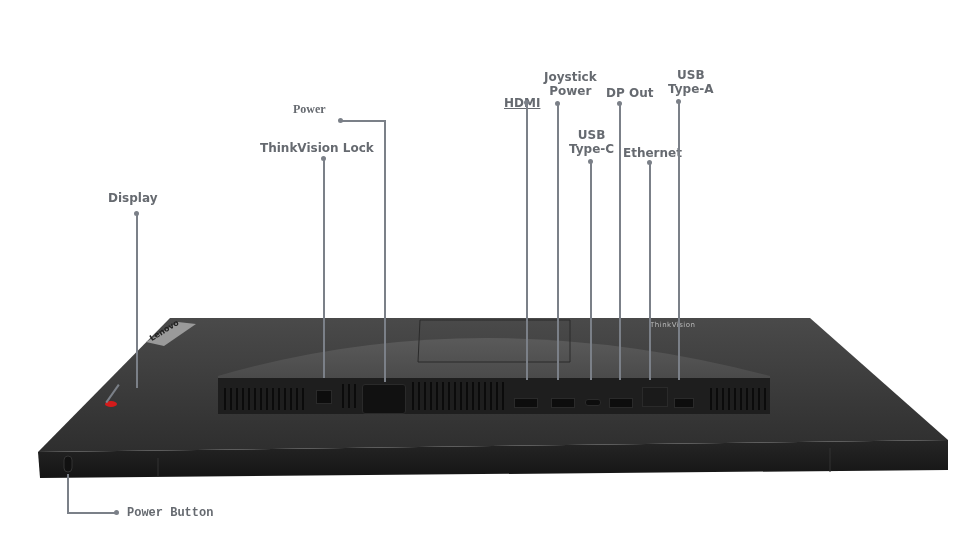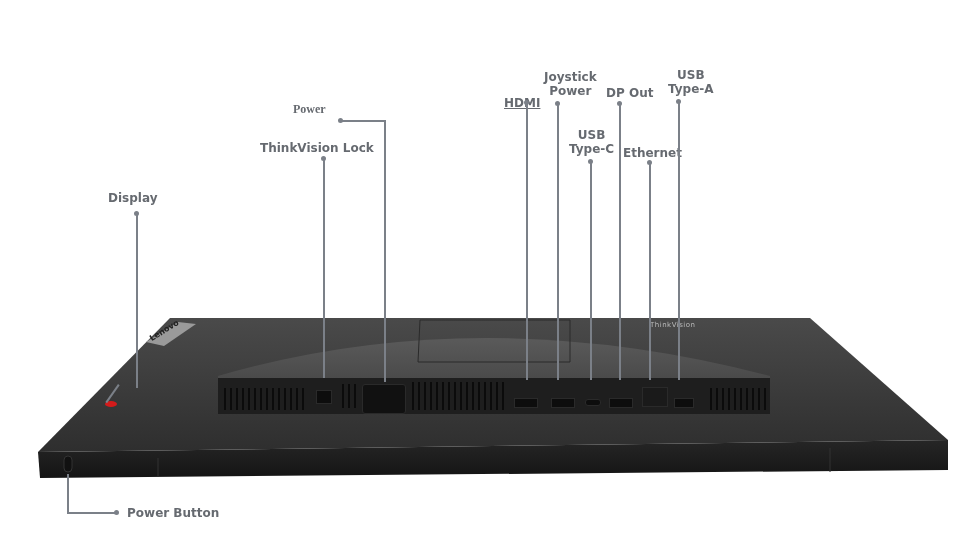--- a/index.html
+++ b/index.html
@@ -1,19 +1,19 @@
 <!DOCTYPE html>
 <html><head>
 <meta charset="utf-8">
 <style>
   html,body{margin:0;padding:0;background:#ffffff;}
   body{width:980px;height:560px;position:relative;overflow:hidden;font-family:"DejaVu Sans","Liberation Sans",sans-serif;}
   .stage{position:absolute;left:0;top:0;width:980px;height:560px;}
   .lbl{position:absolute;color:#666a70;font-weight:bold;font-size:12px;line-height:14px;text-align:center;white-space:nowrap;}
-  .lbl.left{text-align:left;}
+  .lbl.left{text-align:left;font-family:Liberation Mono, monospace;}
   .ln{position:absolute;background:#7b8088;}
   .dot{position:absolute;width:5px;height:5px;border-radius:50%;background:#7b8088;}
   .port{position:absolute;background:#0d0d0d;border:1px solid #2a2a2a;}
   .vent{position:absolute;display:flex;gap:4px;}
   .vent span{display:block;width:2px;background:#0b0b0b;}
 </style>
 </head>
 <body>
 
 <div class="stage">

